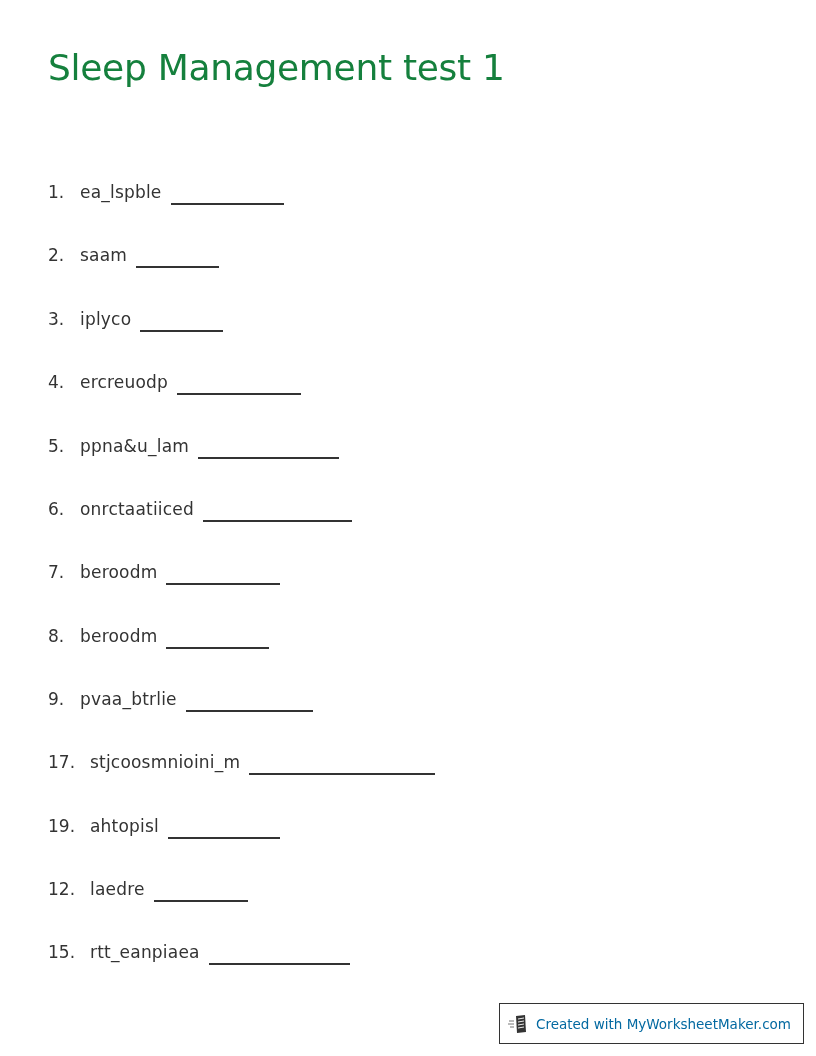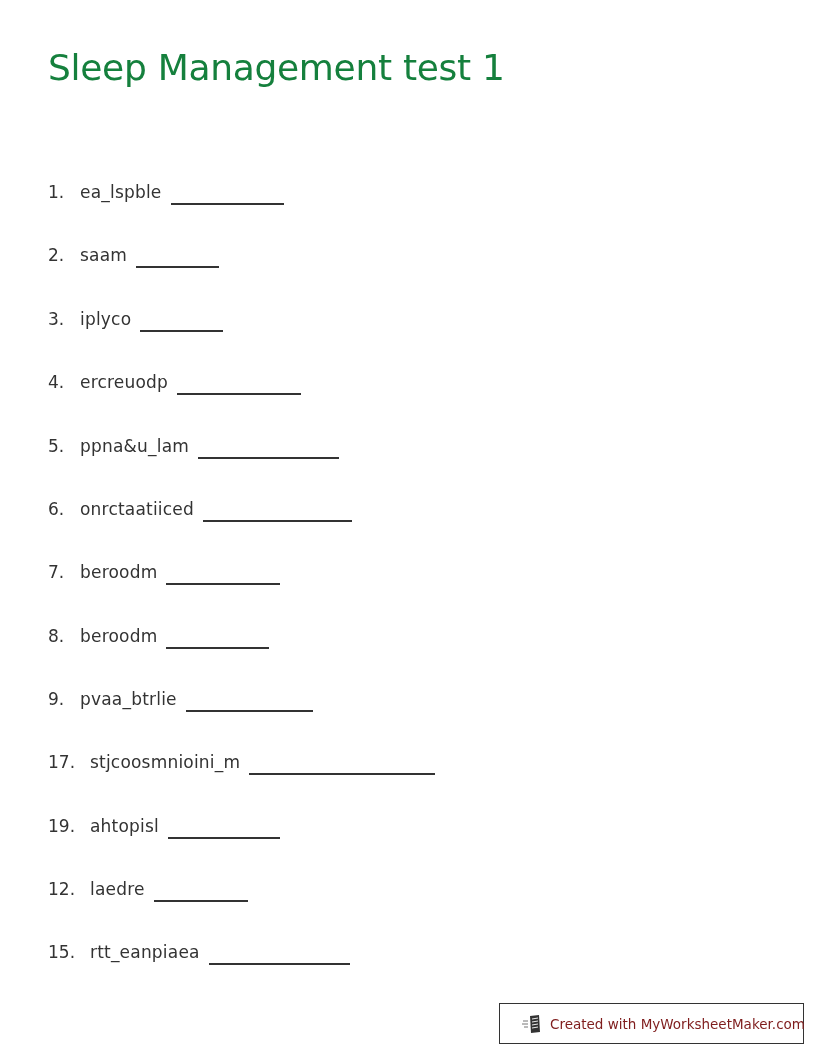--- a/index.html
+++ b/index.html
@@ -58,23 +58,23 @@
     .footer-badge {
       position: absolute;
       left: 499px;
       top: 1003px;
       width: 305px;
       height: 41px;
       box-sizing: border-box;
       border: 1.5px solid #333333;
       display: flex;
       align-items: center;
-      padding-left: 22px;
+      padding-left: 8px;
       font-size: 13.5px;
-      color: #7f1d1d;
+      color: #0369a1;
       white-space: nowrap;
     }
     .logo-icon {
       display: inline-block;
       width: 22px;
       height: 22px;
       margin-right: 6px;
     }
   </style>
 </head>

